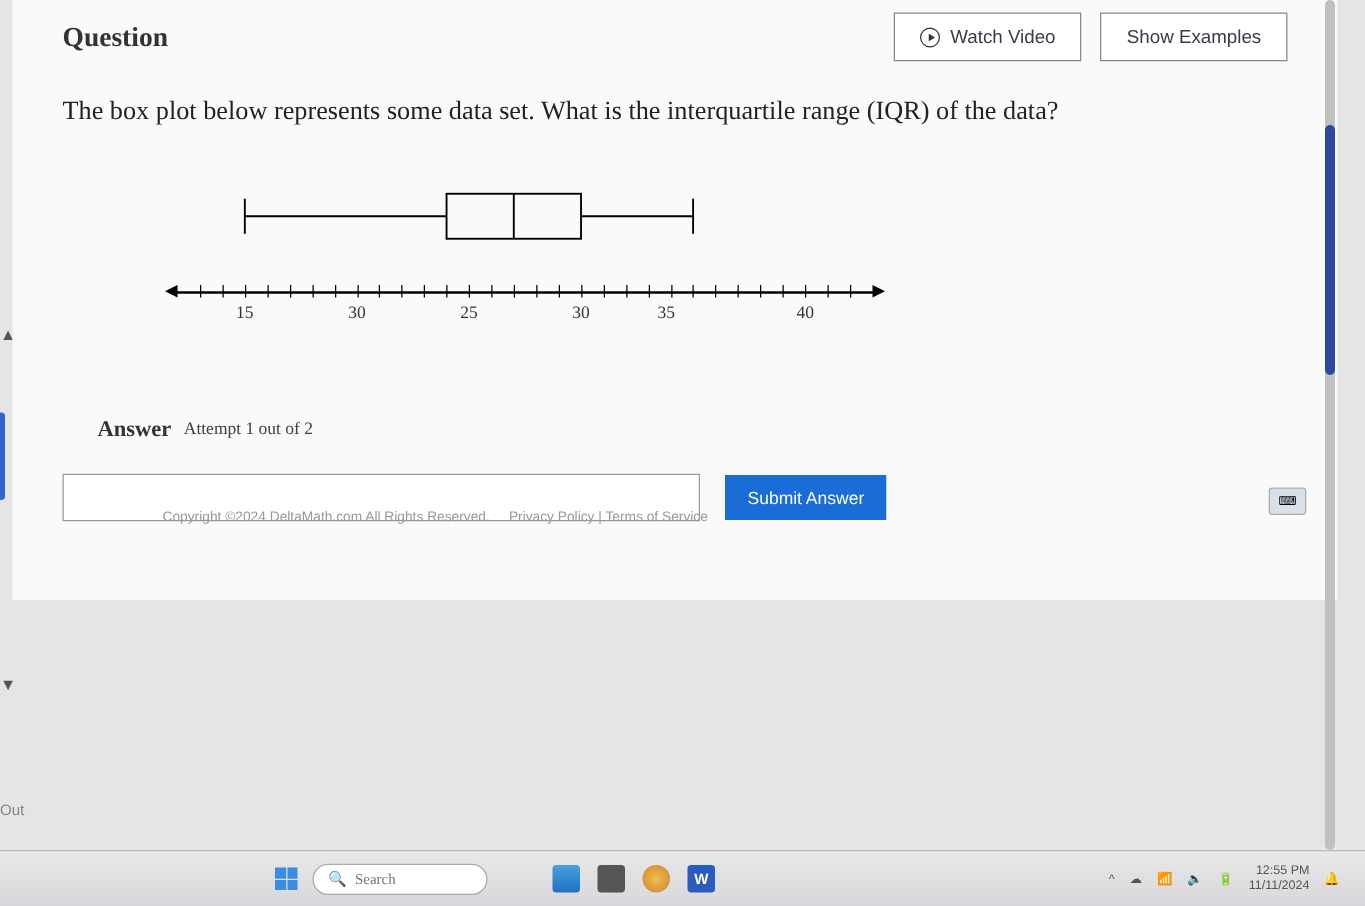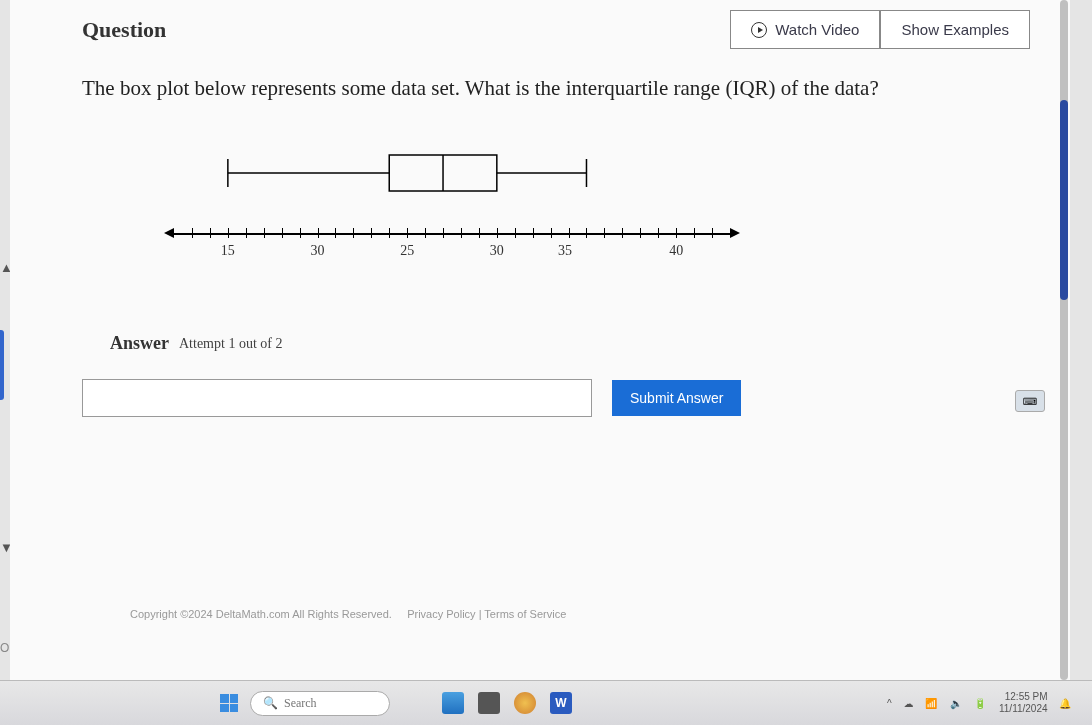--- a/index.html
+++ b/index.html
@@ -7,38 +7,39 @@
       background: #e5e5e5;
       font-family: Georgia, 'Times New Roman', serif;
       width: 1092px;
       height: 725px;
       overflow: hidden;
       position: relative;
     }
     .page {
       background: #fafafa;
       width: 1060px;
-      height: 680px;
+      height: 480px;
       margin: 0 0 0 10px;
-      padding: 10px 40px 0 72px;
+      padding: 10px 40px 0 40px;
       position: relative;
     }
     .header-row {
       display: flex;
       justify-content: space-between;
       align-items: center;
       margin-bottom: 25px;
     }
     .question-label {
       font-size: 22px;
       font-weight: bold;
       color: #333;
     }
     .header-buttons {
       display: flex;
+      gap: 15px;
     }
     .btn-outline {
       background: #fff;
       border: 1px solid #888;
       padding: 10px 20px;
       font-size: 15px;
       color: #3a3a4a;
       cursor: pointer;
       display: flex;
       align-items: center;

